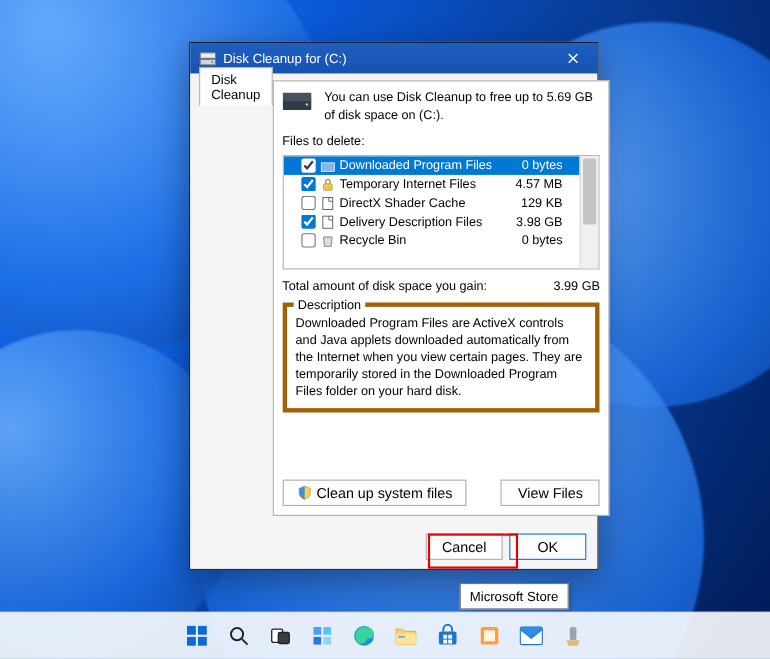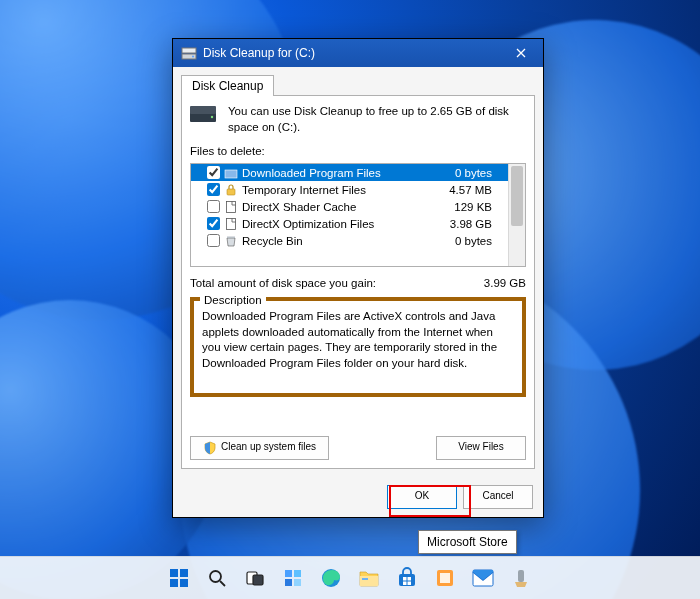--- a/index.html
+++ b/index.html
@@ -7,21 +7,21 @@
   .petal{position:absolute;border-radius:50%;background:radial-gradient(ellipse at 30% 30%,#73b6ff 0%,#1d6fe6 60%,#083e9b 100%);opacity:.8;filter:blur(1px)}
   .p1{width:400px;height:400px;left:-100px;top:-80px;transform:rotate(15deg)}
   .p2{width:350px;height:350px;left:420px;top:20px;transform:rotate(-30deg)}
   .p3{width:460px;height:460px;left:180px;top:260px;transform:rotate(45deg)}
   .p4{width:300px;height:300px;left:-80px;top:300px}
   .window{position:absolute;left:172px;top:38px;width:370px;height:478px;background:#fff;border:1px solid #000;box-shadow:0 8px 30px rgba(0,0,0,.4);display:flex;flex-direction:column}
   .titlebar{height:28px;background:linear-gradient(#1e5fc1,#1752af);color:#fff;display:flex;align-items:center;padding:0 4px 0 8px;font-size:12px}
   .titlebar .icon-slot{width:16px;height:16px;margin-right:6px;display:flex;align-items:center;justify-content:center}
   .titlebar .title{flex:1}
   .close-btn{width:36px;height:100%;display:flex;align-items:center;justify-content:center;color:#fff;font-size:13px;cursor:default}
-  .client{flex:1;background:#f5f5f5;padding:6px 8px 8px;display:flex;flex-direction:column}
+  .client{flex:1;background:#f5f5f5;padding:6px 8px 8px;display:flex;flex-direction:row}
   .tab-hdr{height:22px;display:flex;align-items:flex-end}
   .tab{background:#fff;border:1px solid #b0b0b0;border-bottom:none;padding:3px 10px;font-size:12px;position:relative;top:1px;z-index:2}
   .tab-body{flex:1;background:#fff;border:1px solid #b0b0b0;padding:8px;display:flex;flex-direction:column;gap:6px}
   .intro{display:flex;gap:10px;align-items:flex-start;margin-bottom:4px}
   .drive-icon{width:28px;height:20px;flex:none;margin-top:2px}
   .intro-text{font-size:11.5px;line-height:1.35}
   .label{font-size:11.5px}
   .file-list{border:1px solid #b0b0b0;background:#fff;height:102px;display:flex}
   .file-list-inner{flex:1;overflow:hidden}
   .file-row{display:flex;align-items:center;height:17px;padding:0 16px;font-size:11.5px;gap:4px}
@@ -31,21 +31,21 @@
   .file-row .ficon{width:14px;height:14px;flex:none;display:flex;align-items:center;justify-content:center}
   .file-row .fname{flex:1;white-space:nowrap;overflow:hidden}
   .file-row .fsize{width:60px;text-align:right}
   .vscroll{width:16px;background:#f0f0f0;border-left:1px solid #d8d8d8;position:relative}
   .thumb{position:absolute;left:2px;right:2px;top:2px;height:60px;background:#c4c4c4;border-radius:2px}
   .total-row{display:flex;font-size:11.5px;margin-top:4px}
   .total-row .tval{margin-left:auto}
   .group{border:4px solid #a16207;padding:8px 8px 6px;margin-top:2px;position:relative;font-size:11.5px;line-height:1.35;min-height:78px}
   .group-title{position:absolute;top:-8px;left:6px;background:#fff;padding:0 4px;font-size:11.5px}
   .btn-row{display:flex;gap:8px;margin-top:auto}
-  .btn{background:#fdfdfd;border:1px solid #adadad;padding:4px 12px;font-size:10px;min-width:80px;text-align:center;cursor:default;display:flex;justify-content:center;gap:4px;height:24px;box-sizing:border-box}
+  .btn{background:#fdfdfd;border:1px solid #adadad;padding:4px 12px;font-size:13px;min-width:80px;text-align:center;cursor:default;display:flex;align-items:center;justify-content:center;gap:4px;height:24px;box-sizing:border-box}
   .footer-btns{display:flex;gap:6px;justify-content:flex-end;padding:8px 10px;background:#f5f5f5}
   .ok-highlight{position:absolute;border:2px solid #e60000;pointer-events:none}
   .tooltip{position:absolute;background:#fff;border:1px solid #767676;padding:4px 8px;font-size:12px;box-shadow:2px 2px 4px rgba(0,0,0,.2)}
   .taskbar{position:absolute;left:0;right:0;bottom:0;height:42px;background:rgba(245,248,252,.92);border-top:1px solid rgba(0,0,0,.08);display:flex;align-items:center;justify-content:center;gap:4px}
   .tb-item{width:34px;height:34px;display:flex;align-items:center;justify-content:center;border-radius:4px}
   svg{display:block}
 </style>
 </head>
 <body>
 
@@ -79,21 +79,21 @@
       <div class="tab-body">
 
         <div class="intro">
           <div class="drive-icon">
             <svg width="28" height="20" viewBox="0 0 28 20">
                 <rect x="0" y="6" width="26" height="10" rx="1" fill="#2f3b47"></rect>
                 <rect x="0" y="0" width="26" height="8" rx="1" fill="#46525f"></rect>
                 <circle cx="22" cy="11" r="1.2" fill="#7fe07f"></circle>
               </svg>
           </div>
-          <div class="intro-text">You can use Disk Cleanup to free up to 2.65 GB of disk space on  (C:).</div>
+          <div class="intro-text">You can use Disk Cleanup to free up to 5.69 GB of disk space on  (C:).</div>
         </div>
 
         <div class="label">Files to delete:</div>
 
         <div class="file-list">
           <div class="file-list-inner" id="file-list-inner">
               <div class="file-row selected">
                 <input type="checkbox" checked="" style="">
                 <span class="ficon">
                   <svg width="14" height="14" viewBox="0 0 14 14">
@@ -126,21 +126,21 @@
                 <span class="fsize">129 KB</span>
               </div>
               <div class="file-row">
                 <input type="checkbox" checked="" style="">
                 <span class="ficon">
                   <svg width="14" height="14" viewBox="0 0 14 14">
                     <rect x="2.5" y="1.5" width="9" height="11" fill="#fff" stroke="#555" stroke-width="0.8"></rect>
                     <path d="M8 1.5 V5 H11.5" fill="none" stroke="#555" stroke-width="0.8"></path>
                   </svg>
                 </span>
-                <span class="fname">DirectX Optimization Files</span>
+                <span class="fname">Delivery Description Files</span>
                 <span class="fsize">3.98 GB</span>
               </div>
               <div class="file-row">
                 <input type="checkbox" style="">
                 <span class="ficon">
                   <svg width="14" height="14" viewBox="0 0 14 14">
                     <path d="M3 4 h8 l-1 8 h-6 z" fill="#d8dde2" stroke="#555" stroke-width="0.6"></path>
                     <rect x="3" y="2.5" width="8" height="1.5" fill="#b9c0c7"></rect>
                   </svg>
                 </span>
@@ -176,25 +176,25 @@
           <div style="flex:1"></div>
           <div class="btn" style="min-width:90px">
             <span>View Files</span>
           </div>
         </div>
 
       </div>
     </div>
 
     <div class="footer-btns">
+      <div class="btn" style="min-width:70px">
+        <span>Cancel</span>
+      </div>
       <div class="btn" style="min-width:70px;border-color:#0078d4">
         <span>OK</span>
-      </div>
-      <div class="btn" style="min-width:70px">
-        <span>Cancel</span>
       </div>
     </div>
 
     <div class="ok-highlight" style="left:216px;top:446px;width:78px;height:28px"></div>
   </div>
 
   <div class="tooltip" style="left:418px;top:530px">Microsoft Store</div>
 
   <div class="taskbar">
     <div class="tb-item">

